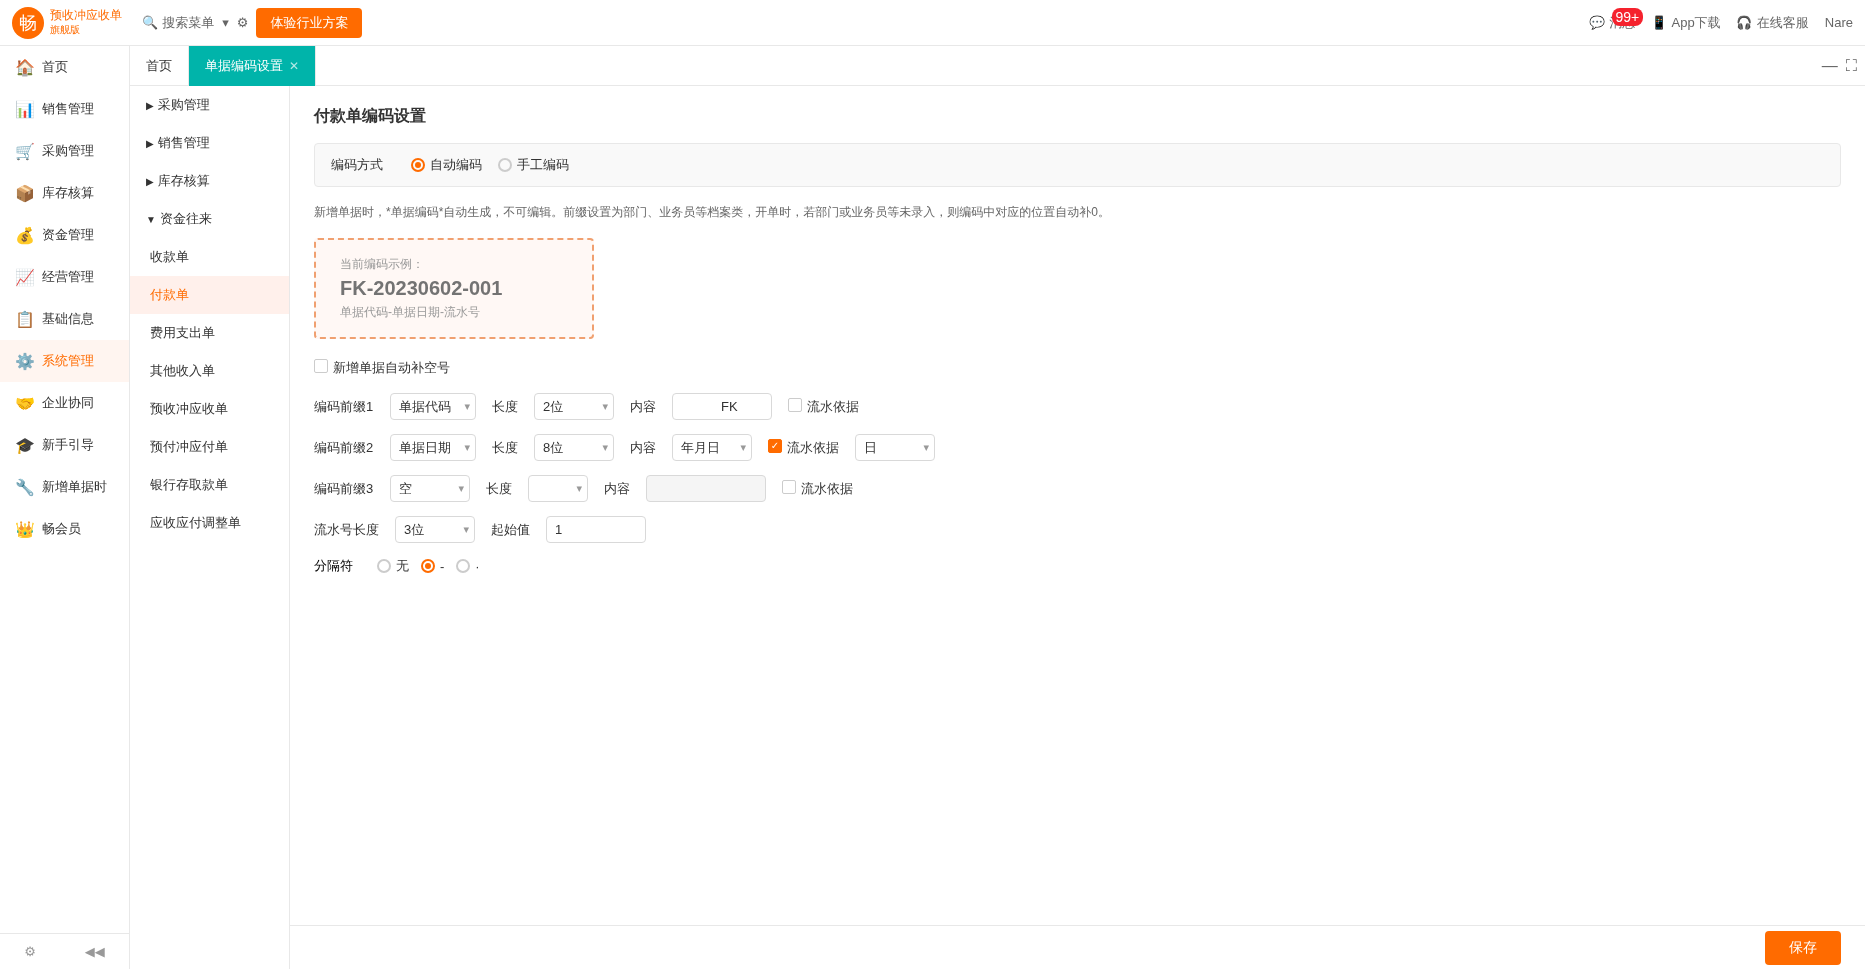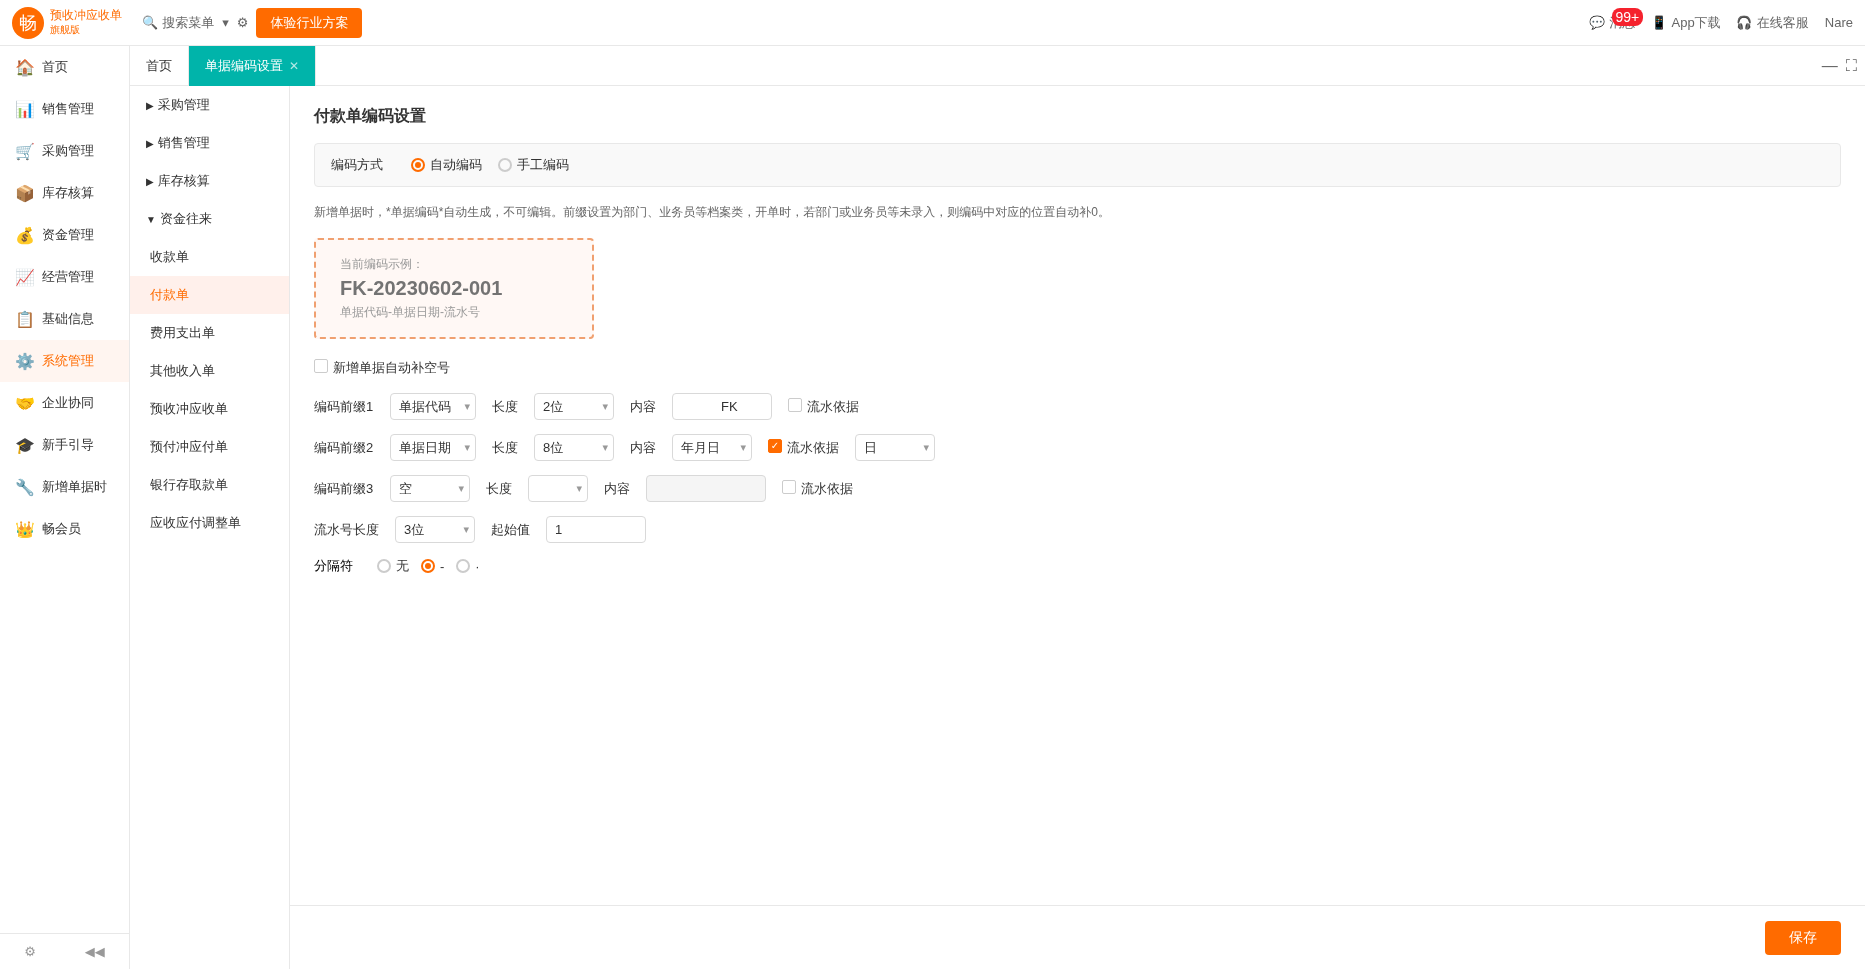--- a/index.html
+++ b/index.html
@@ -242,21 +242,21 @@
     }
 
     .inline-text { font-size: 13px; color: #333; }
 
     
     .bottom-bar {
       position: fixed;
       bottom: 0;
       left: 290px;
       right: 0;
-      height: 64px;
+      height: 44px;
       background: #fff;
       border-top: 1px solid #e8e8e8;
       display: flex;
       align-items: center;
       justify-content: flex-end;
       padding: 0 24px;
       z-index: 60;
     }
     .save-btn {
       background: #ff6b00;

